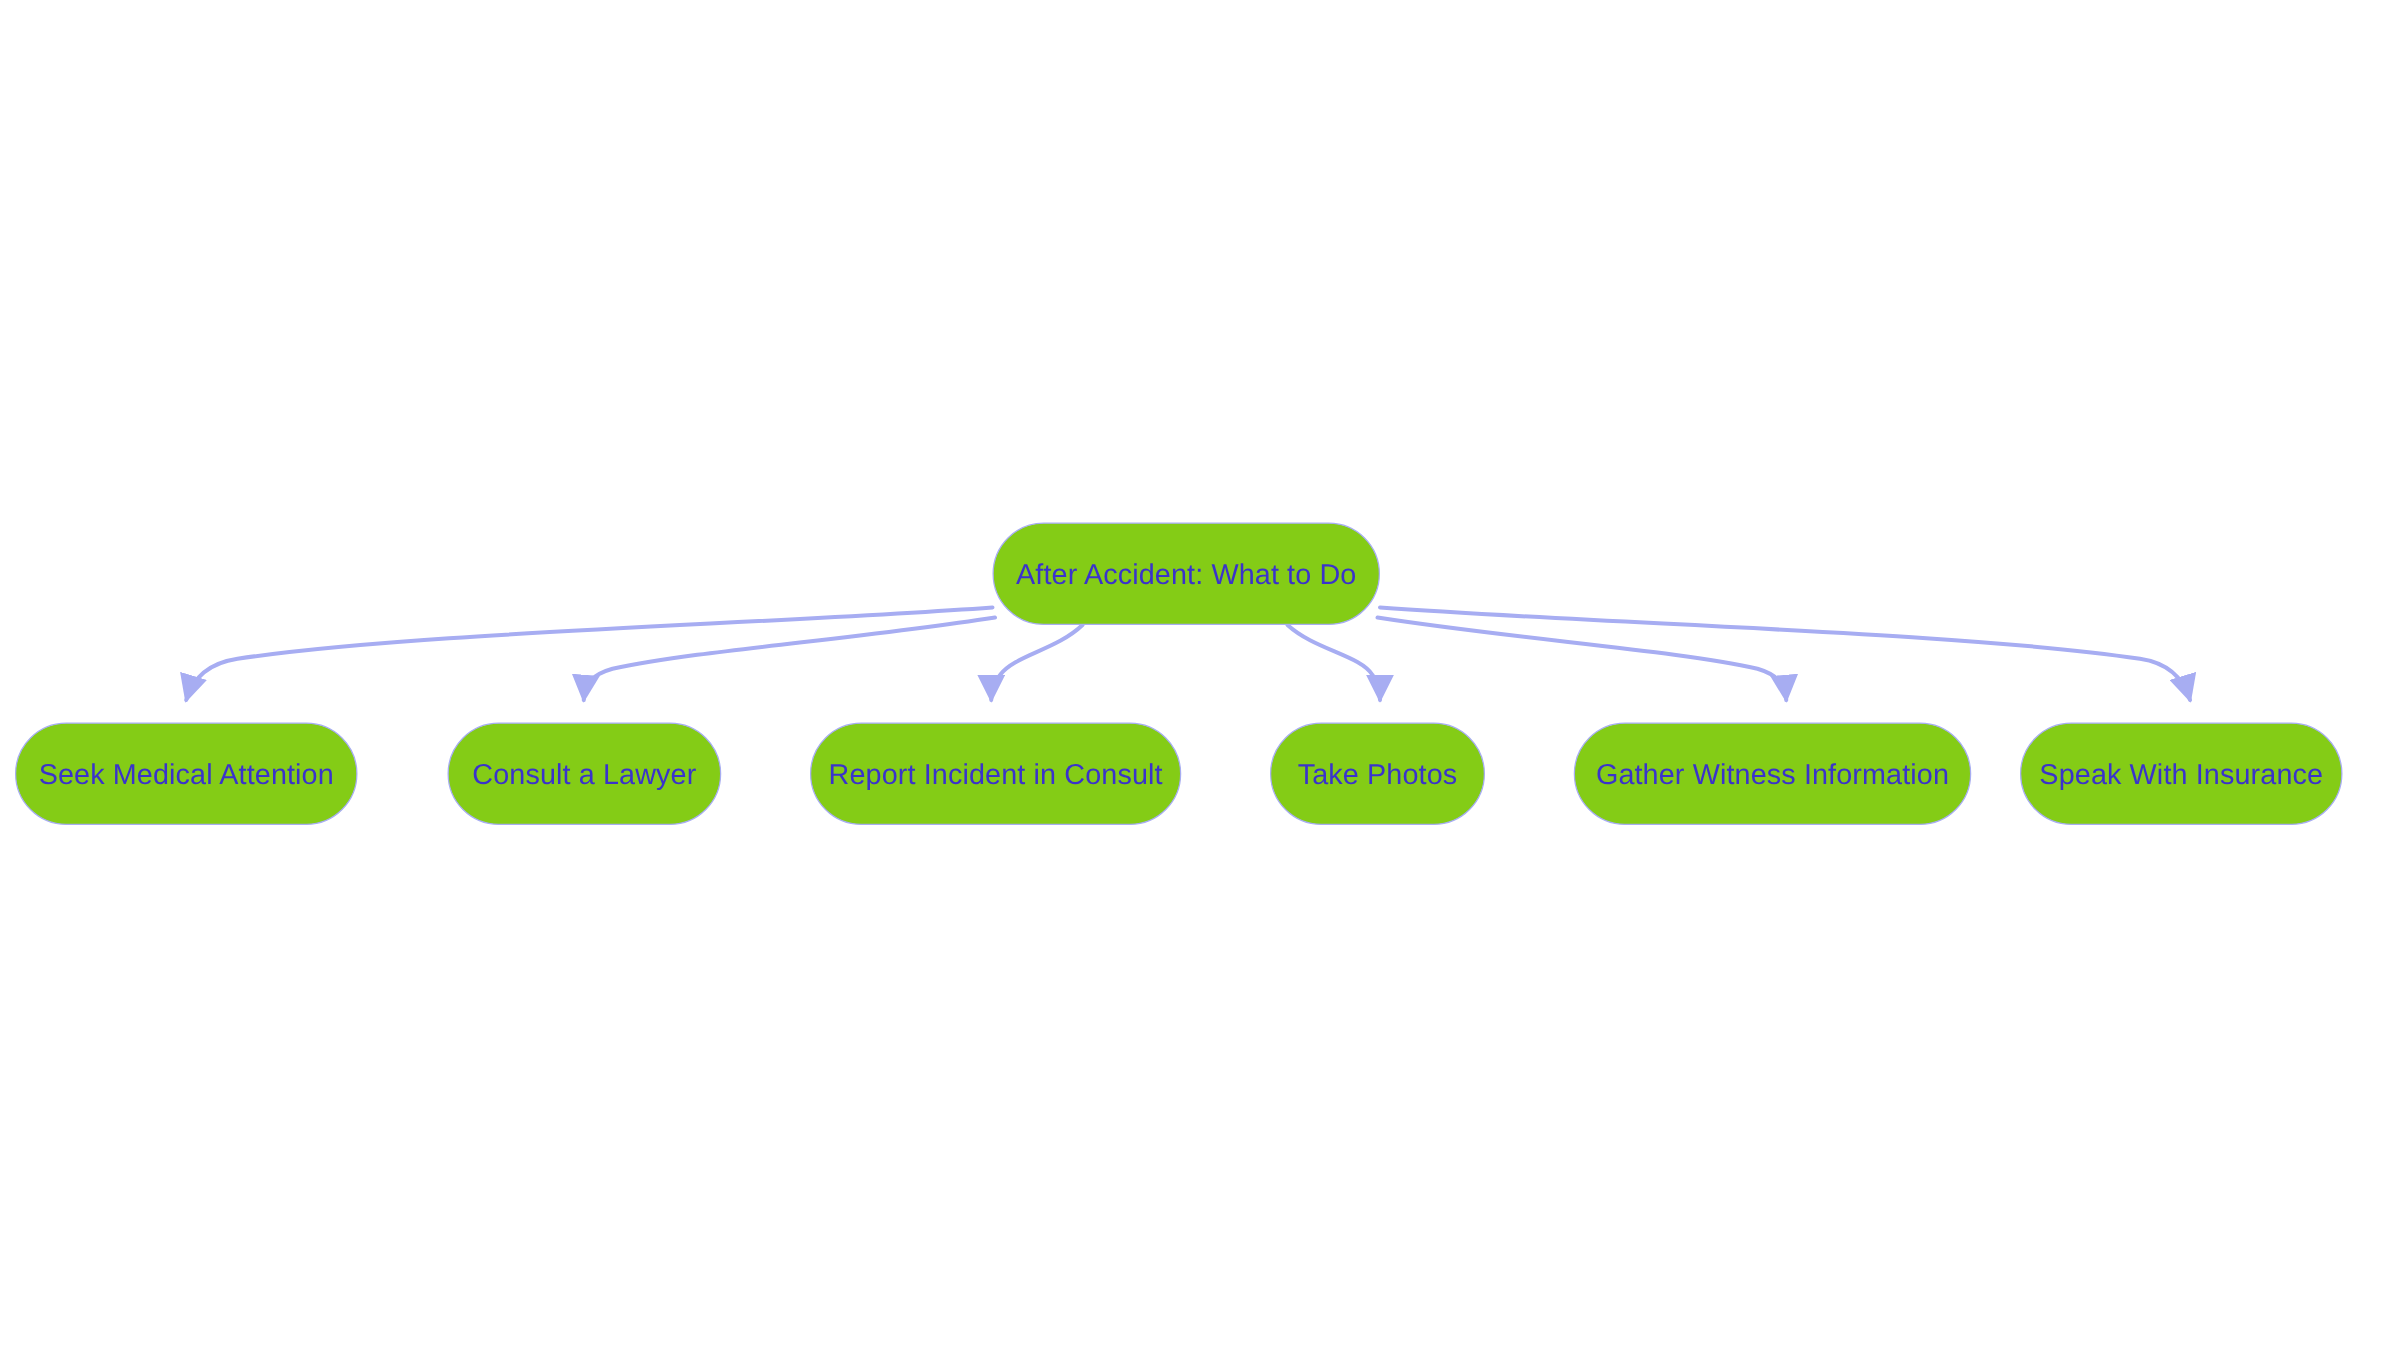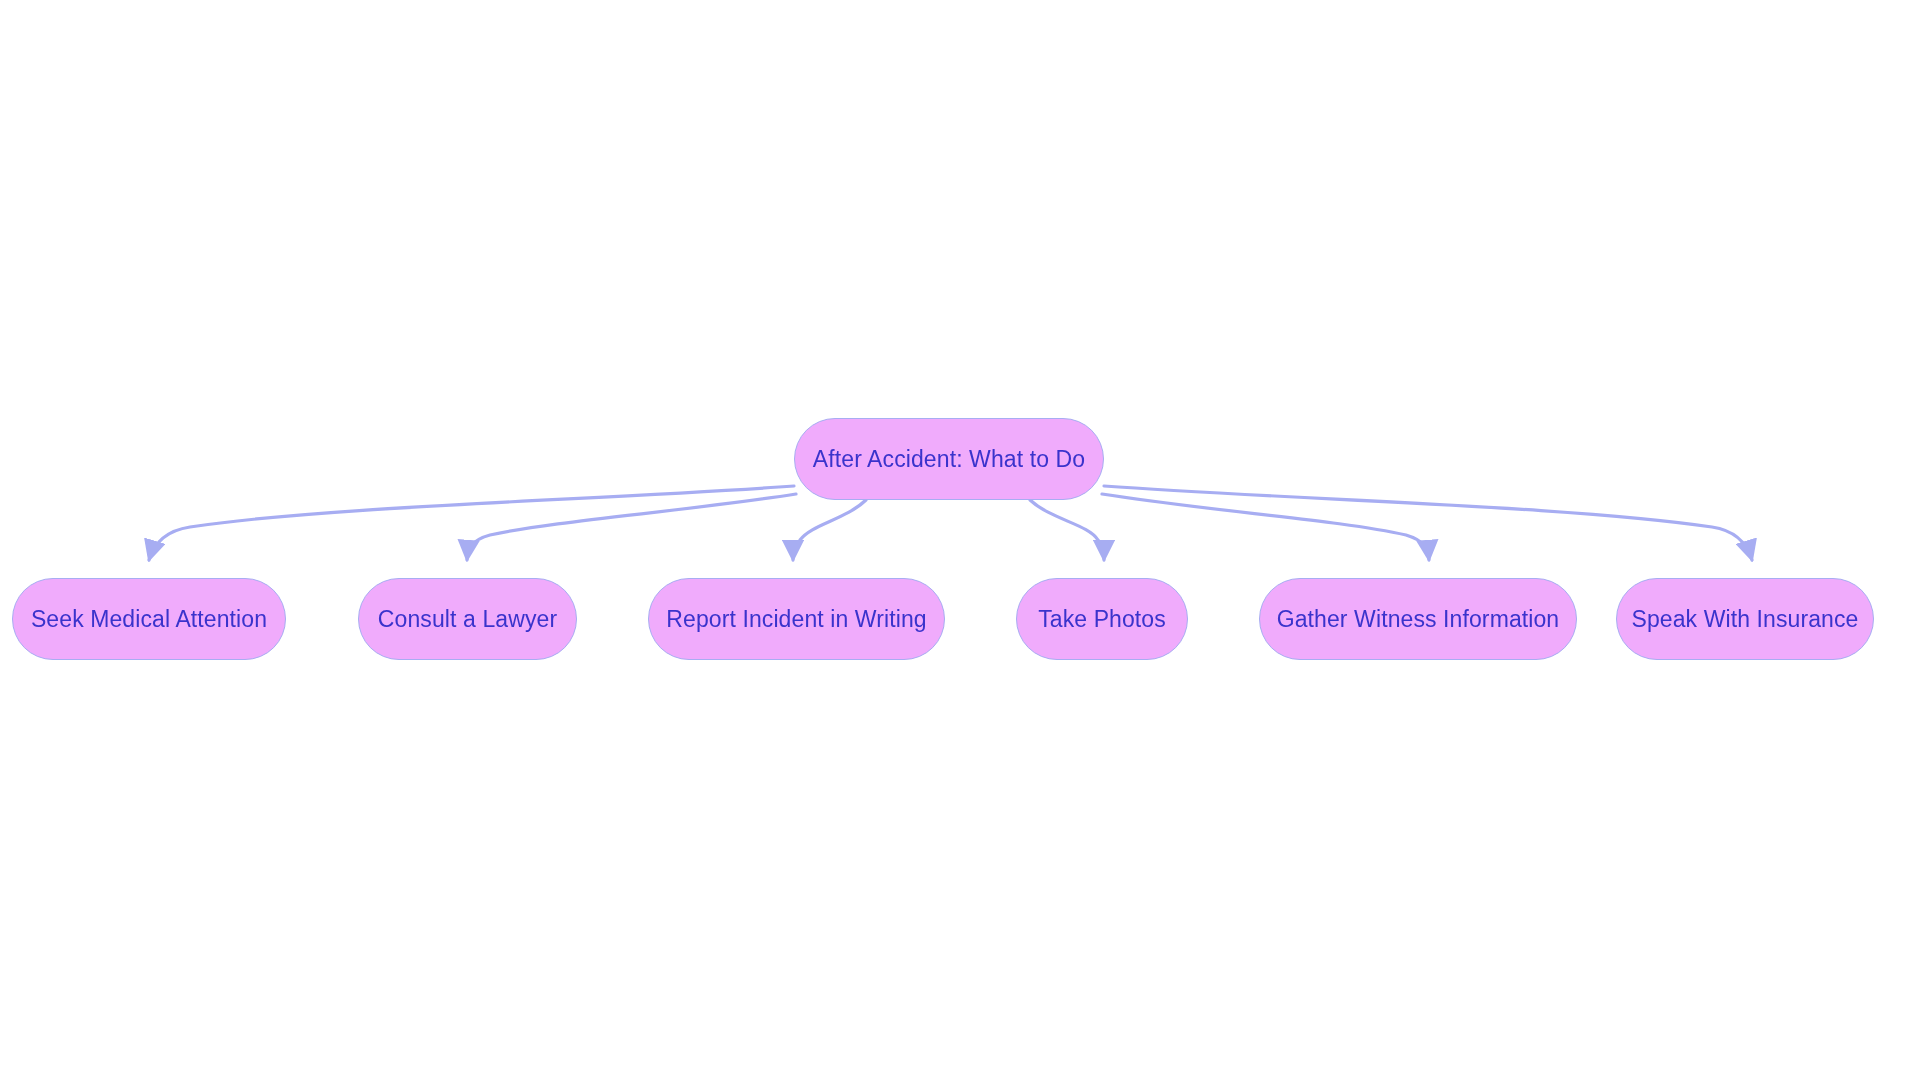--- a/index.html
+++ b/index.html
@@ -27,21 +27,21 @@
     width: 1920px;
     height: 1083px;
     pointer-events: none;
   }
   .node {
     position: absolute;
     box-sizing: border-box;
     display: flex;
     align-items: center;
     justify-content: center;
-    background: #f0abfc;
+    background: #84cc16;
     border: 1.6px solid #a7adf2;
     border-radius: 999px;
     height: 82px;
   }
   .node-label {
     color: #3a33cc;
     font-family: "Liberation Sans", sans-serif;
     font-size: 23px;
     font-weight: 400;
     letter-spacing: 0.1px;
@@ -85,21 +85,21 @@
 
   <div class="node" style="left:358px; top:578px; width:219px;">
     <span class="node-label">Consult a Lawyer</span>
   </div>
 
   <div class="node" style="left:12px; top:578px; width:274px;">
     <span class="node-label">Seek Medical Attention</span>
   </div>
 
   <div class="node" style="left:648px; top:578px; width:297px;">
-    <span class="node-label">Report Incident in Writing</span>
+    <span class="node-label">Report Incident in Consult</span>
   </div>
 
   <div class="node" style="left:1016px; top:578px; width:172px;">
     <span class="node-label">Take Photos</span>
   </div>
 
   <div class="node" style="left:1259px; top:578px; width:318px;">
     <span class="node-label">Gather Witness Information</span>
   </div>
 

